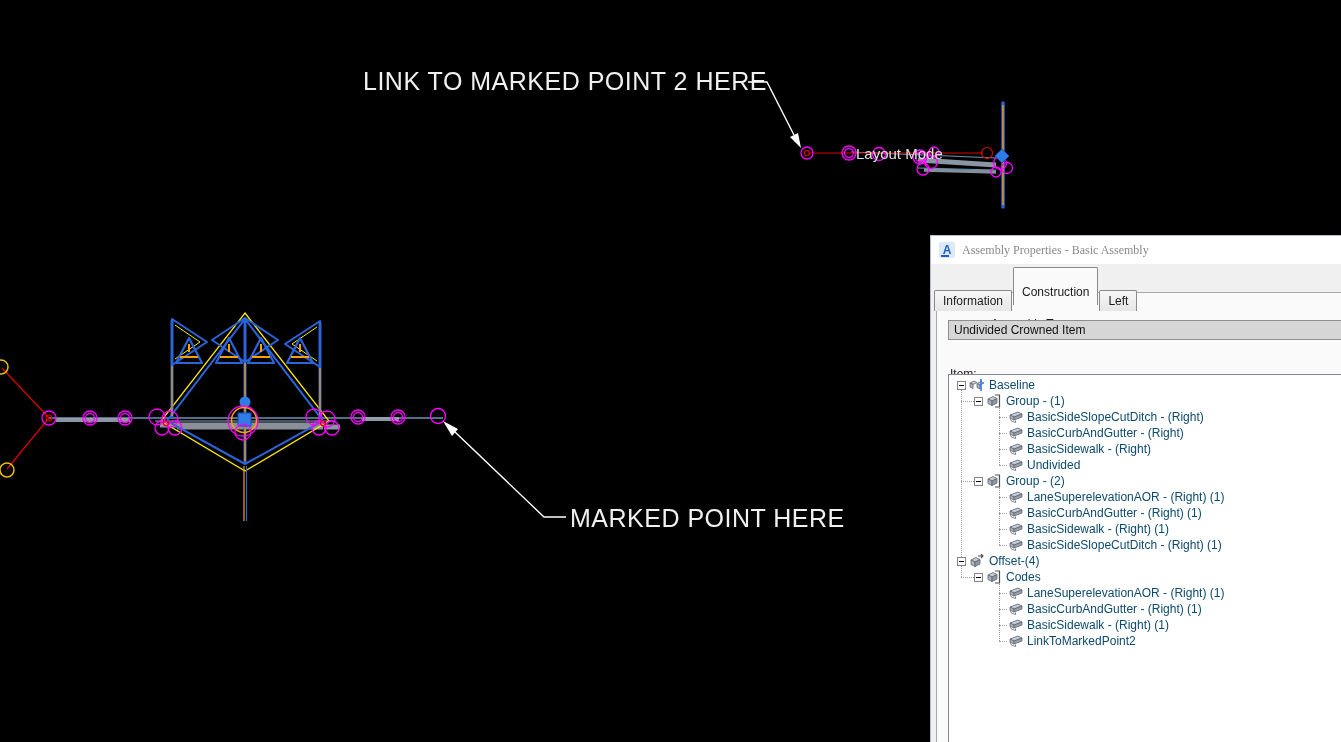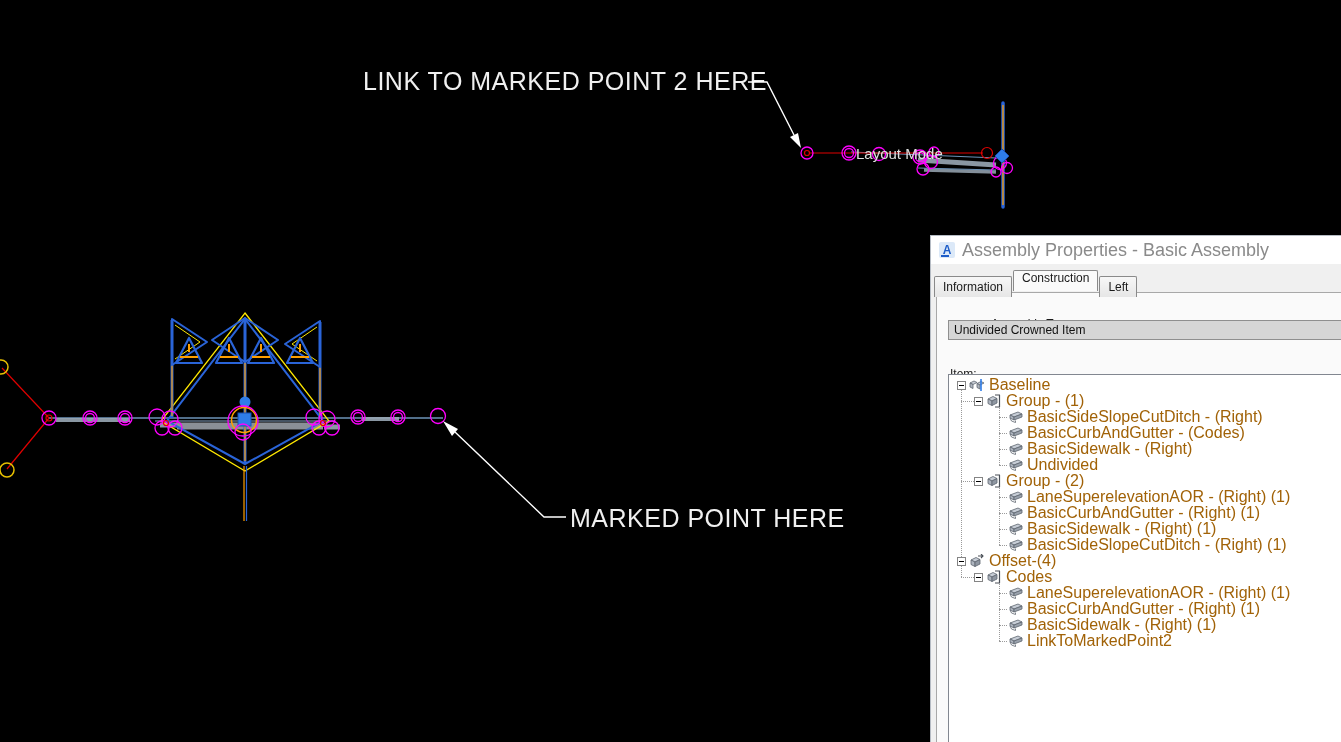--- a/index.html
+++ b/index.html
@@ -13,31 +13,31 @@
   .dialog{
     position:absolute;left:930px;top:235px;width:415px;height:511px;
     background:#f0f0f0;border-left:1px solid #b6bcc4;border-top:1px solid #b6bcc4;
     box-sizing:border-box;font-size:12px;color:#1a1a1a;
   }
   .titlebar{height:28px;background:#ffffff;display:flex;align-items:center;padding-left:8px;gap:7px;}
   .appicon{width:16px;height:16px;background:#dce9f8;border-radius:2px;position:relative;
     display:inline-flex;align-items:center;justify-content:center;flex:none;}
   .appicon-a{color:#1e5dc8;font-weight:bold;font-size:12px;line-height:12px;}
   .appicon-underline{position:absolute;left:2px;bottom:1px;width:8px;height:2px;background:#1e5dc8;}
-  .title{font-size:18px;color:#8a8a8a;white-space:nowrap;}
+  .title{font-size:12px;color:#8a8a8a;white-space:nowrap;font-family:Liberation Serif, serif;}
 
   .tabstrip{position:relative;height:28px;padding-left:3px;z-index:3;}
   .tab{
     position:relative;display:inline-block;top:12px;margin-right:1px;
     padding:3px 8px 3px;font-size:12px;
     border:1px solid #8a8a8a;border-bottom:none;border-radius:2px 2px 0 0;
     background:linear-gradient(#f7f7f7,#e6e6e6);cursor:default;
   }
   .tab.active{
-    top:3px;padding-top:0;padding-bottom:6px;background:#fafafa;z-index:4;
+    top:3px;padding-top:17px;padding-bottom:6px;background:#fafafa;z-index:4;
   }
   .tabpage{
     position:absolute;left:5px;top:56px;width:412px;height:458px;
     border:1px solid #a8a8a8;background:#fafafa;box-sizing:border-box;z-index:2;
   }
   .lbl{position:absolute;left:13px;font-size:12px;}
   .lbl-assembly-type{top:24px;margin-left:41px;}
   .lbl-item{top:74px;}
   .field{
     position:absolute;left:11px;top:27px;width:404px;height:20px;
@@ -58,21 +58,21 @@
   .trow.lvl2{padding-left:50px;}
   .stub{border-top:1px dotted #9a9a9a;height:0;flex:none;}
   .lvl1 .stub{width:13px;}
   .lvl2 .stub{width:8px;margin-right:1px;}
   .expander{
     width:9px;height:9px;box-sizing:border-box;border:1px solid #848484;background:#fff;
     position:relative;flex:none;margin-right:3px;
   }
   .expander::after{content:'';position:absolute;left:1px;top:3px;width:5px;border-top:1px solid #000;}
   .ticon{flex:none;margin-right:3px;display:inline-flex;}
-  .tlabel{font-size:16px;color:#a16207;}
+  .tlabel{font-size:12px;color:#0c4a6e;}
 </style>
 </head>
 <body>
 
 <svg width="1341" height="742" viewBox="0 0 1341 742" style="position:absolute;left:0;top:0;">
 
   <g>
     <line x1="1003" y1="103" x2="1003" y2="207" stroke="#2a64d8" stroke-width="3.5" stroke-linecap="round"></line>
     <line x1="1003" y1="105" x2="1003" y2="205" stroke="#ff9f00" stroke-width="1.3"></line>
     <line x1="851" y1="152" x2="997" y2="158" stroke="#6d93b8" stroke-width="1.2"></line>
@@ -277,21 +277,21 @@
           <div class="trow lvl2">
             <span class="stub"></span>
             <span class="ticon">
               <svg width="16" height="14" viewBox="0 0 16 14">
                 <path d="M2 5 l8 -3 4 2 -8 3 z" fill="#c7cdd6" stroke="#5d646e" stroke-width="0.8"></path>
                 <path d="M2 5 v3 l4 2 v-3 z" fill="#aeb5bf" stroke="#5d646e" stroke-width="0.8"></path>
                 <path d="M6 10 v-3 l8 -3 v3 z" fill="#9aa2ad" stroke="#5d646e" stroke-width="0.8"></path>
                 <path d="M2 8 l1.5 3 4 1.5 v-2" fill="none" stroke="#5d646e" stroke-width="0.8"></path>
               </svg>
             </span>
-            <span class="tlabel">BasicCurbAndGutter - (Codes)</span>
+            <span class="tlabel">BasicCurbAndGutter - (Right)</span>
           </div>
           <div class="trow lvl2">
             <span class="stub"></span>
             <span class="ticon">
               <svg width="16" height="14" viewBox="0 0 16 14">
                 <path d="M2 5 l8 -3 4 2 -8 3 z" fill="#c7cdd6" stroke="#5d646e" stroke-width="0.8"></path>
                 <path d="M2 5 v3 l4 2 v-3 z" fill="#aeb5bf" stroke="#5d646e" stroke-width="0.8"></path>
                 <path d="M6 10 v-3 l8 -3 v3 z" fill="#9aa2ad" stroke="#5d646e" stroke-width="0.8"></path>
                 <path d="M2 8 l1.5 3 4 1.5 v-2" fill="none" stroke="#5d646e" stroke-width="0.8"></path>
               </svg>

